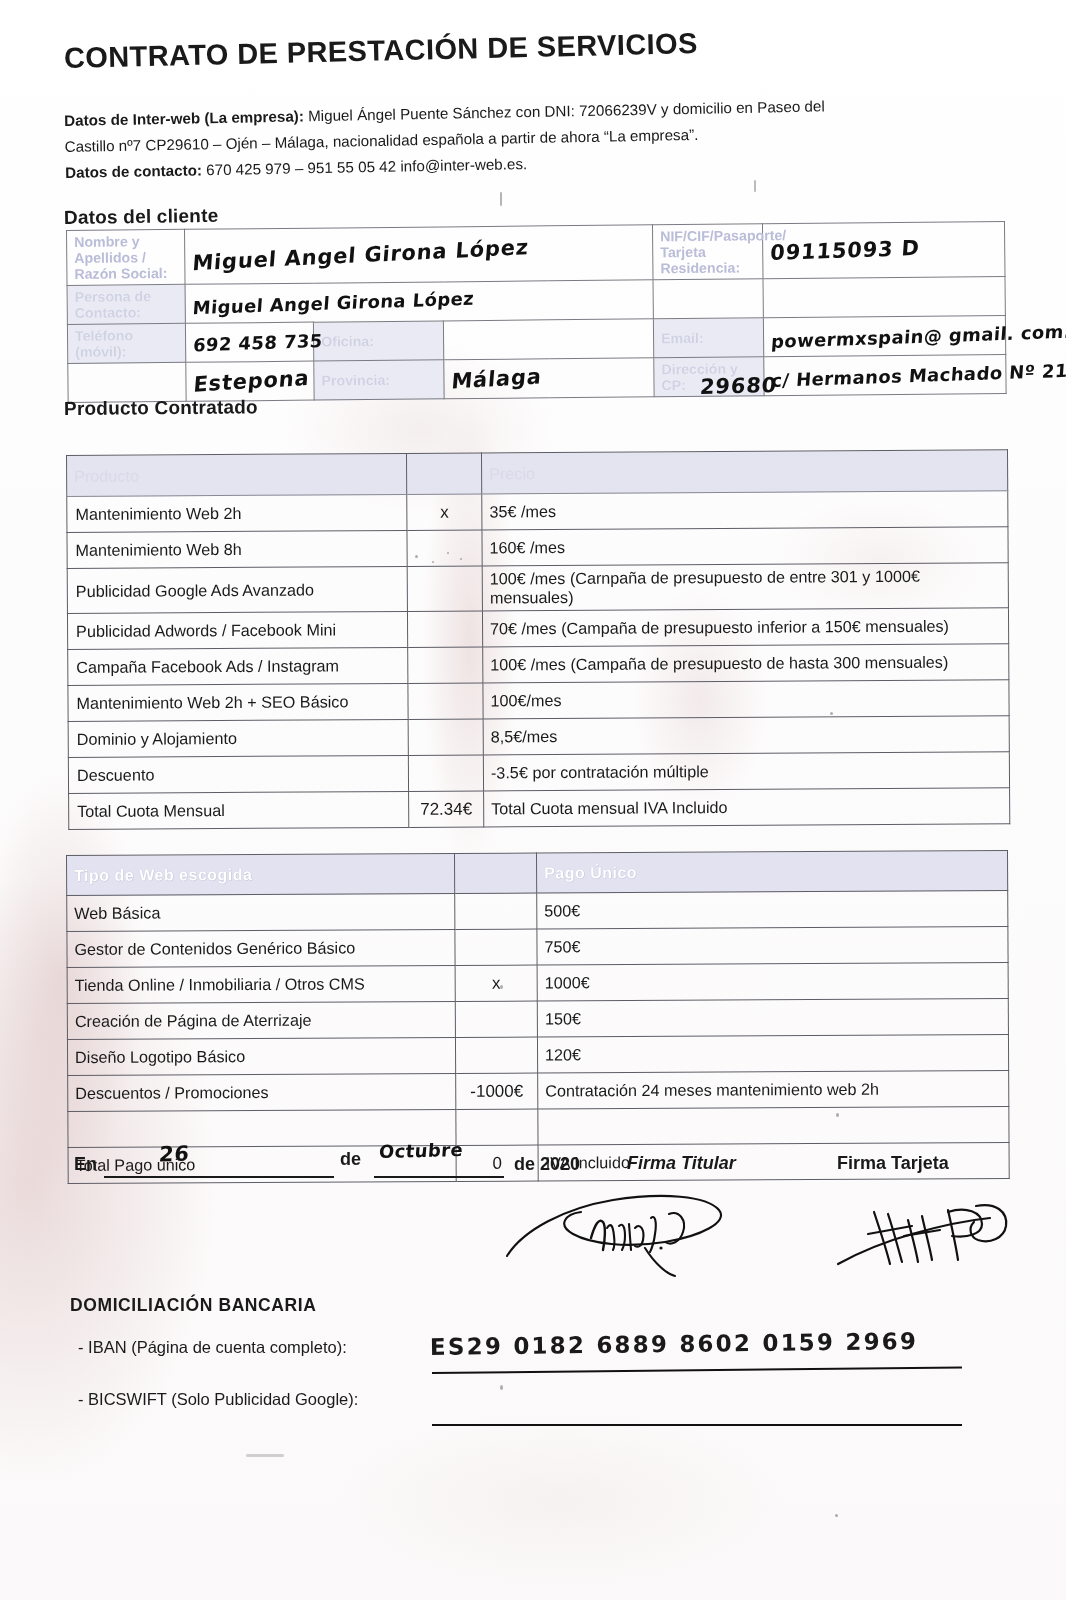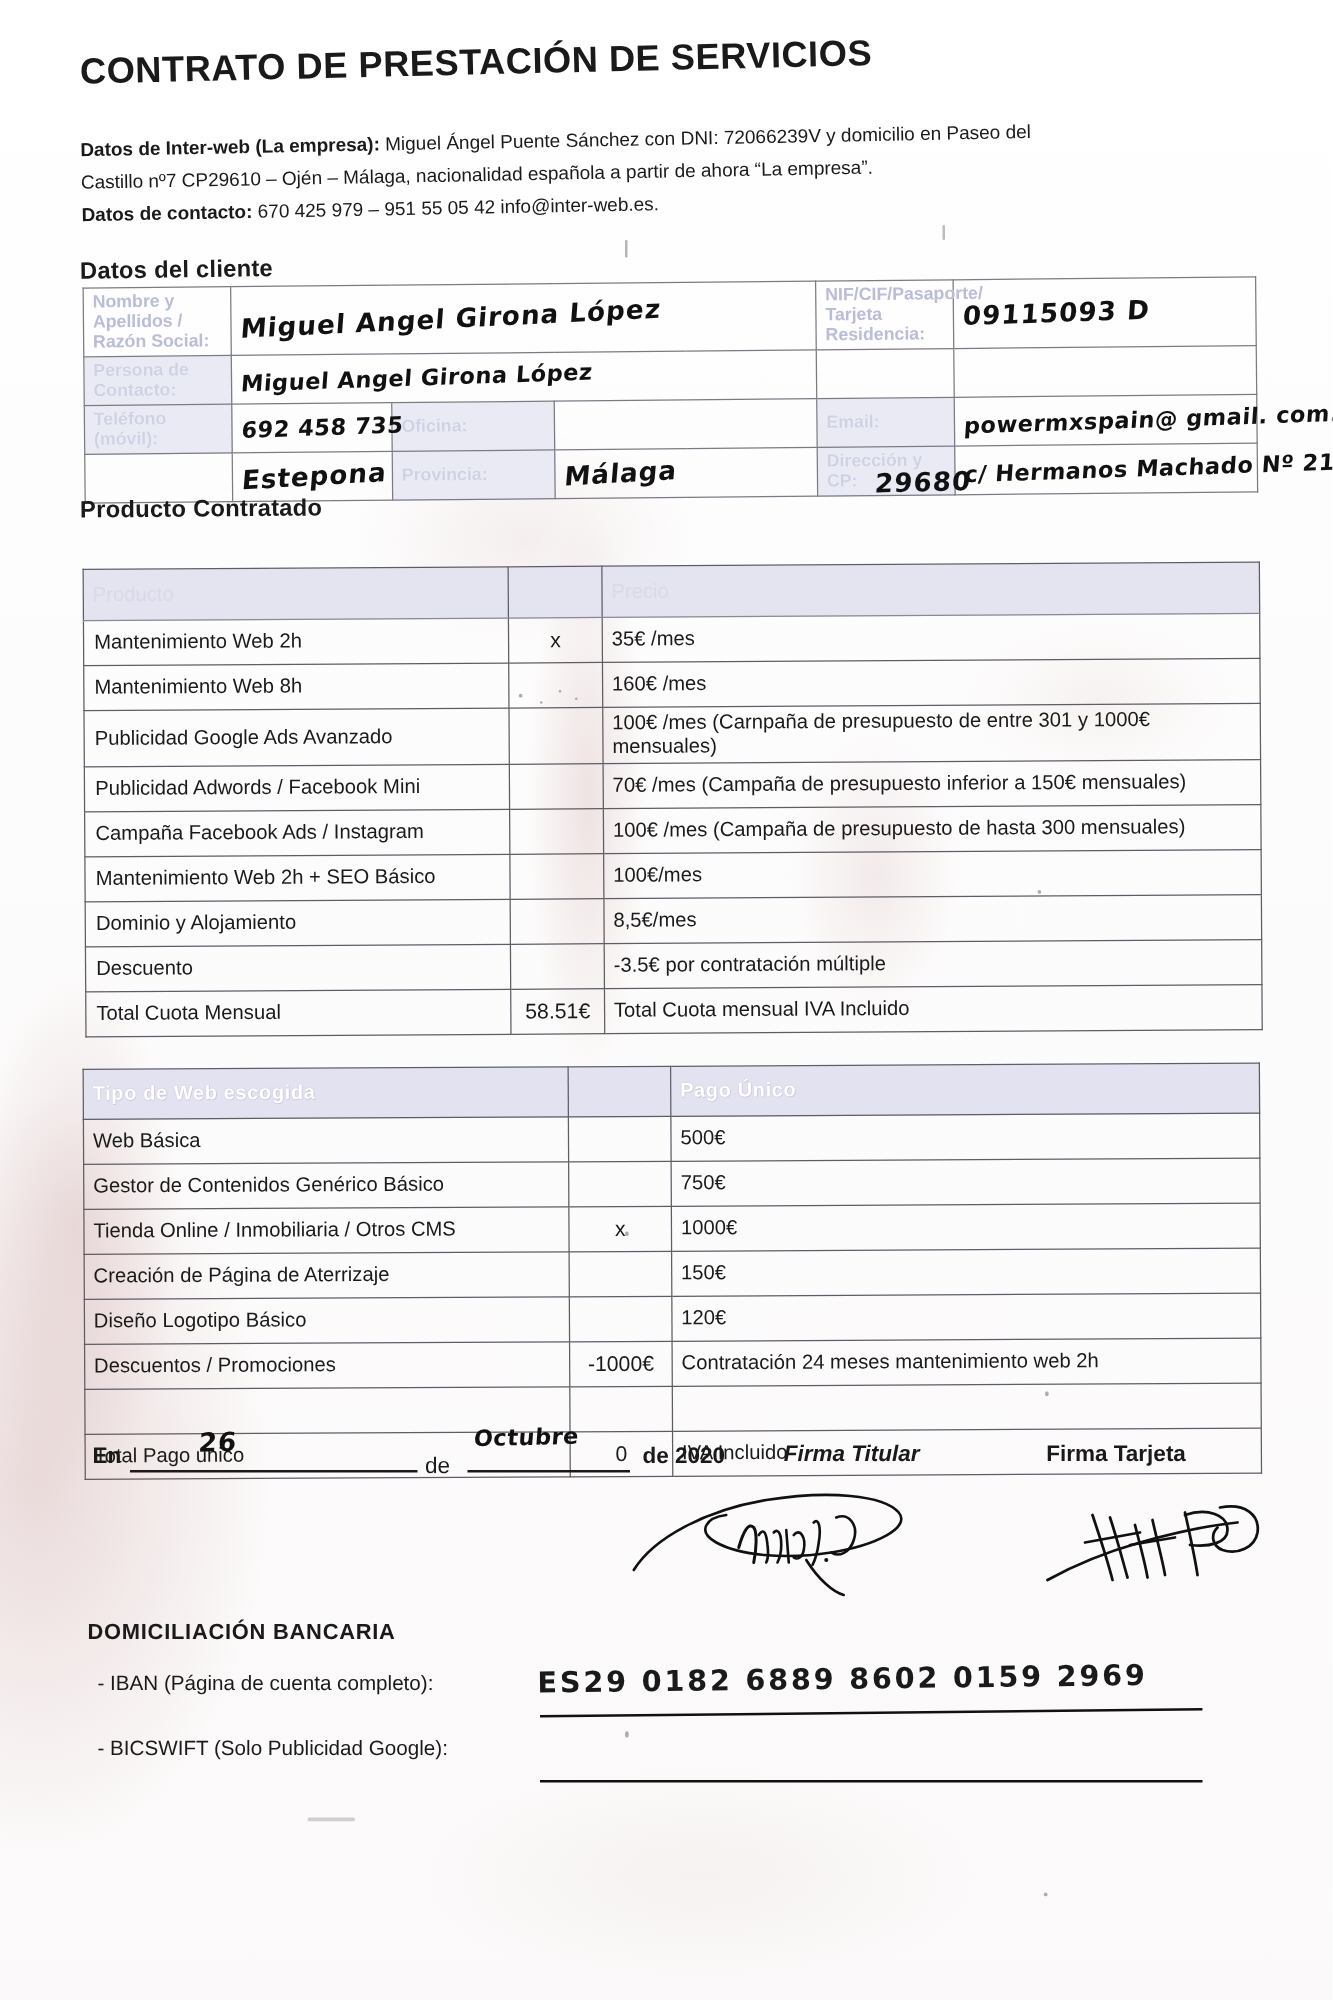--- a/index.html
+++ b/index.html
@@ -180,21 +180,21 @@
     font-weight: bold;
   }
   .sig-row span.lead { position: absolute; left: 0; top: 6px; font-weight: bold; }
   .rule {
     position: absolute;
     border-bottom: 2px solid #1a1a1a;
     height: 0;
   }
   #rule-dia { left: 30px; top: 28px; width: 230px; }
   #rule-mes { left: 300px; top: 28px; width: 130px; }
-  .sig-row span.de1 { position: absolute; left: 266px; top: 14px; font-weight: normal; }
+  .sig-row span.de1 { position: absolute; left: 266px; top: 1px; font-weight: bold; }
   .sig-row span.de2 { position: absolute; left: 440px; top: 6px; }
   .sig-row span.firma-t { position: absolute; left: 553px; top: 5px; font-style: italic; }
   .sig-row span.firma-e { position: absolute; left: 763px; top: 5px; }
   .hw-dia { position: absolute; left: 85px; top: -6px; }
   .hw-mes { position: absolute; left: 305px; top: -8px; }
 
   .signature { position: absolute; z-index: 5; }
   #sig-titular  { left: 495px; top: 1178px; }
   #sig-empresa  { left: 830px; top: 1190px; }
 
@@ -360,21 +360,21 @@
         <td class="mark"></td>
         <td>8,5€/mes</td>
       </tr>
       <tr>
         <td class="desc">Descuento</td>
         <td class="mark"></td>
         <td>-3.5€ por contratación múltiple</td>
       </tr>
       <tr>
         <td class="desc">Total Cuota Mensual</td>
-        <td class="mark">58.51€</td>
+        <td class="mark">72.34€</td>
         <td>Total Cuota mensual IVA Incluido</td>
       </tr>
     </tbody>
   </table>
 
   <table class="form" id="tbl-web">
     <colgroup>
         <col style="width:388px">
         <col style="width:82px">
         <col style="width:471px">

